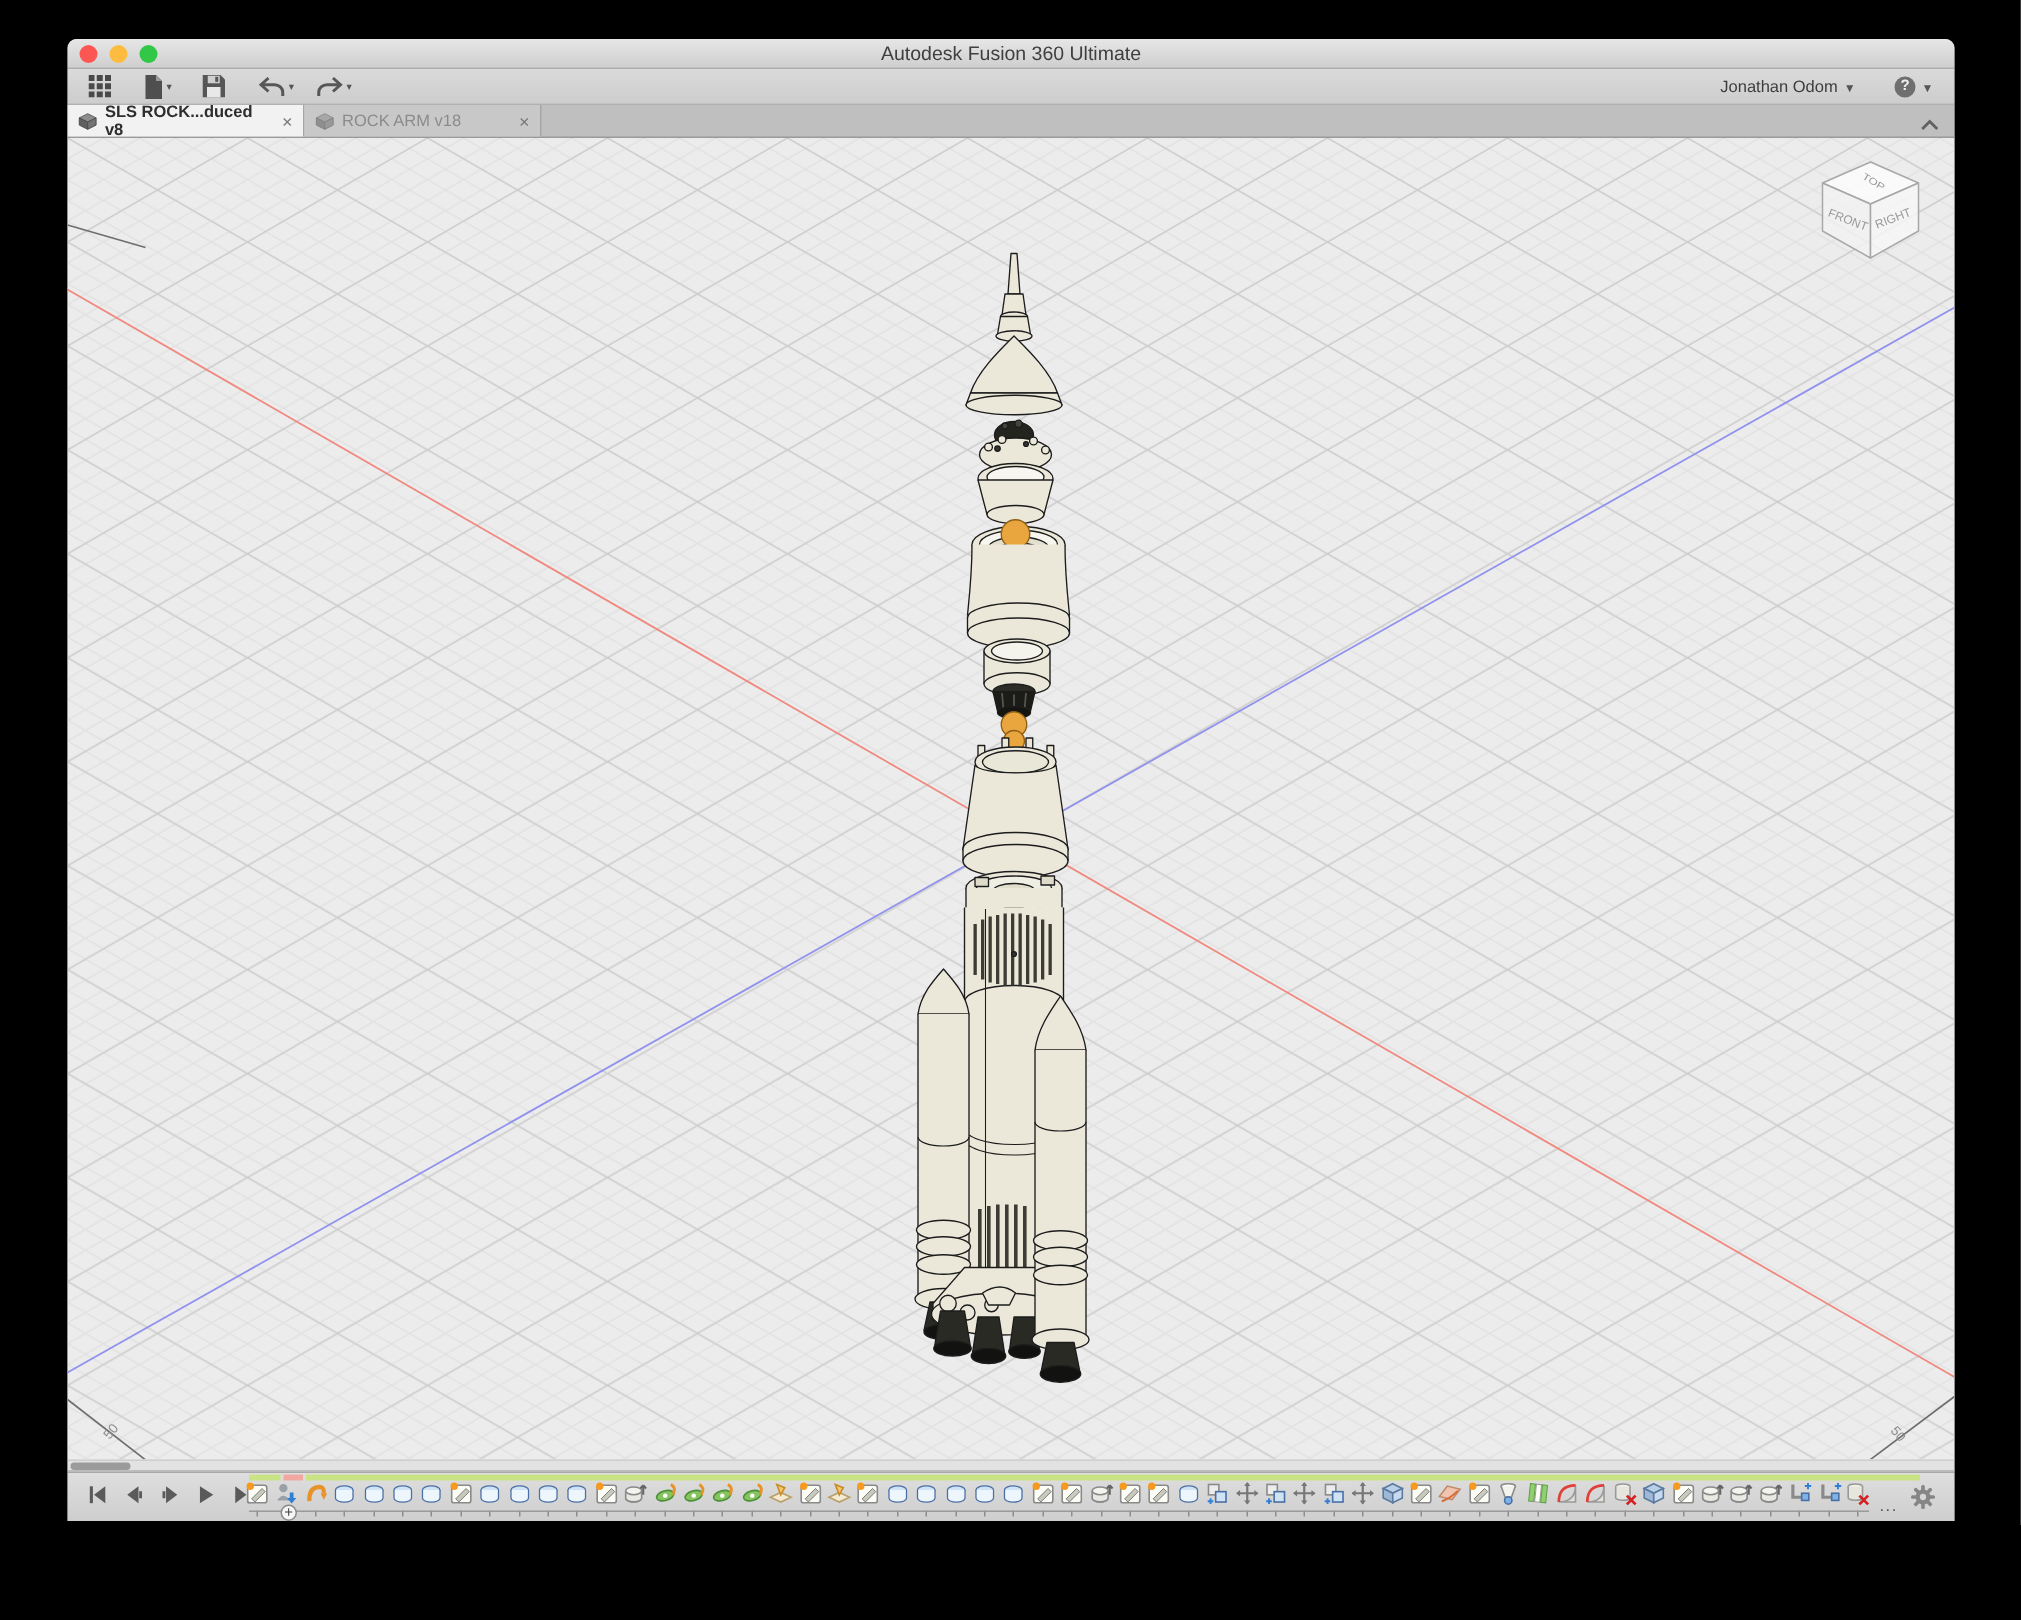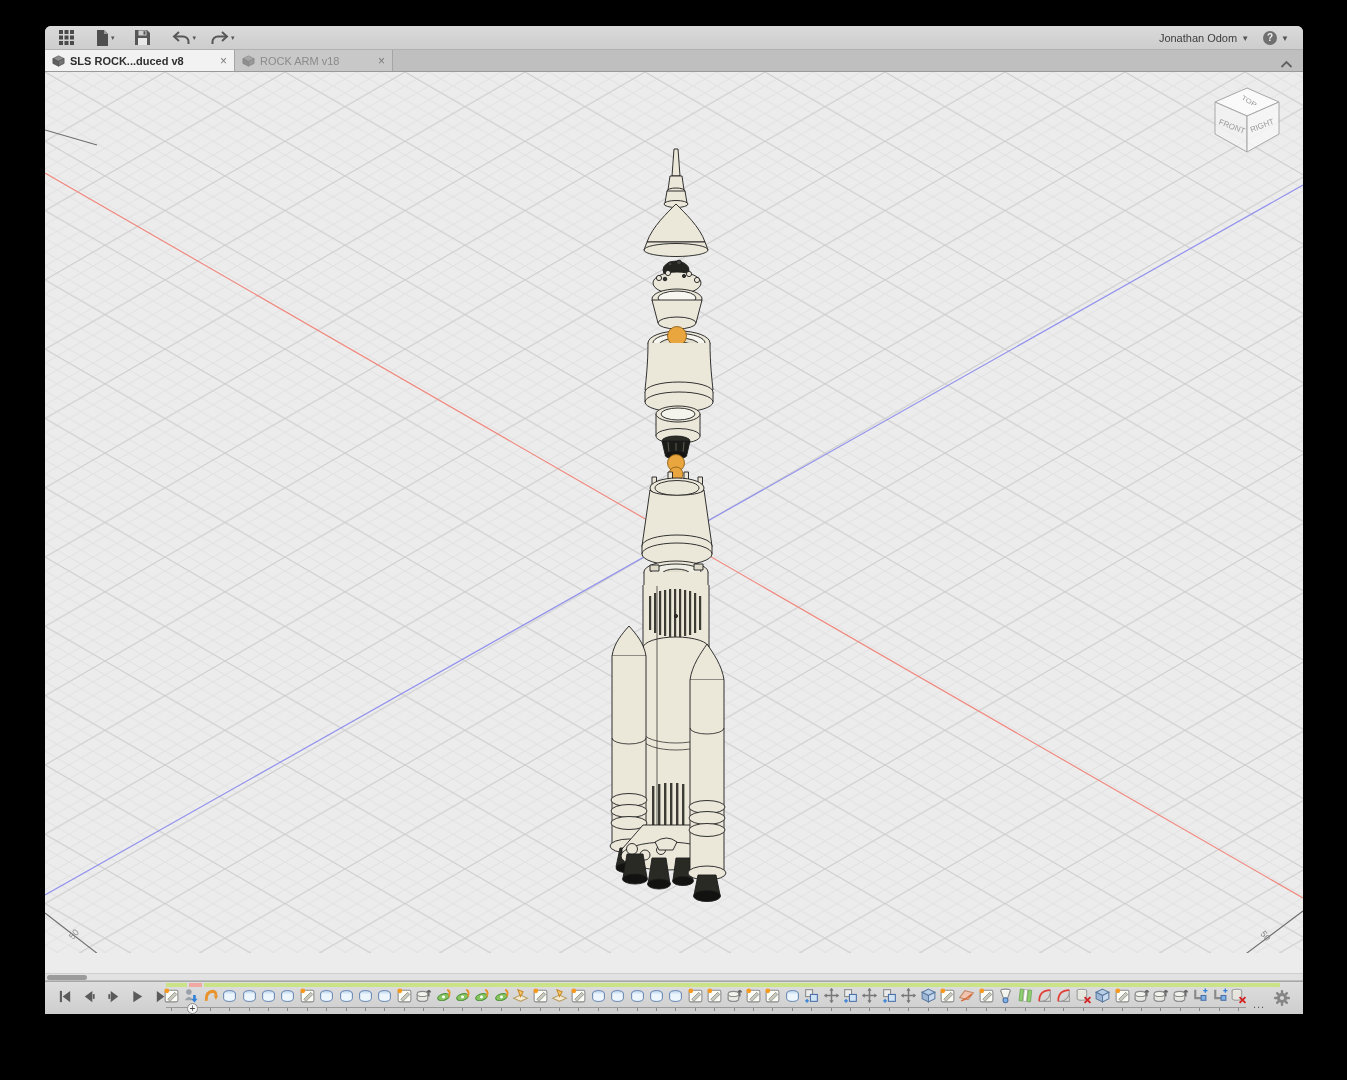--- a/index.html
+++ b/index.html
@@ -24,21 +24,21 @@
   .toolbar-right { position:absolute; right:14px; top:0; height:24px; display:flex; align-items:center; gap:14px; }
   .username { font-size:11px; color:#3d3d3d; }
   .helpwrap { display:flex; align-items:center; gap:2px; }
   .helpcircle { width:14px; height:14px; border-radius:50%; background:#6f6f6f; color:#f0f0f0;
                 font-size:10px; font-weight:bold; text-align:center; line-height:14px; }
   
   .tabbar { height:22px; flex:0 0 22px; background:#bfbfbf; border-bottom:1px solid #9a9a9a;
             display:flex; align-items:flex-end; position:relative; }
   .tab { height:21px; display:flex; align-items:center; gap:5px; padding:0 7px;
          border-right:1px solid #a5a5a5; font-size:11px; }
-  .tab.active { background:#f2f2f2; color:#2e2e2e; font-weight:bold; width:190px; }
+  .tab.active { background:#f2f2f2; color:#2e2e2e; font-weight:bold; width:158px; }
   .tab.inactive { background:#c8c8c8; color:#8b8b8b; width:158px; }
   .tab .close { margin-left:auto; font-size:12px; color:#7a7a7a; font-weight:normal; }
   .collapse { position:absolute; right:10px; top:5px; }
   
   .canvas { position:relative; flex:1 1 auto; background:#ececec; overflow:hidden; }
   .gridsvg, .rocket, .viewcube { position:absolute; }
   .gridsvg { left:0; top:0; }
   .rocket { left:540px; top:64px; }
   .viewcube { right:14px; top:10px; }
   
@@ -60,20 +60,28 @@
             background:#f6f6f6; border:1px solid #8a8a8a; color:#444; font-size:10px;
             line-height:9px; text-align:center; }
   .overflow { position:absolute; top:16px; font-size:11px; color:#555; letter-spacing:1px; }
   .gear { position:absolute; right:12px; top:7px; }
 </style>
 </head>
 <body>
 
 <div class="window">
 
+  <div class="titlebar">
+    <div class="lights">
+      <div class="light" style="background:#fc5753"></div>
+      <div class="light" style="background:#fdbc40"></div>
+      <div class="light" style="background:#33c748"></div>
+    </div>
+    <div class="title">Autodesk Fusion 360 Ultimate</div>
+  </div>
 
   <div class="toolbar">
     <div class="tbtn">
       <svg width="15" height="15" viewBox="0 0 15 15">
         <g fill="#4a4a4a">
           <rect x="0" y="0" width="4" height="4"></rect>
             <rect x="5.5" y="0" width="4" height="4"></rect>
             <rect x="11" y="0" width="4" height="4"></rect>
           <rect x="0" y="5.5" width="4" height="4"></rect>
             <rect x="5.5" y="5.5" width="4" height="4"></rect>
@@ -107,21 +115,21 @@
       <span class="caret">▾</span>
     </div>
     <div class="tbtn" style="margin-left:14px">
       <svg width="19" height="14" viewBox="0 0 19 14">
         <path d="M12 1 L17 5.5 L12 10" fill="none" stroke="#575757" stroke-width="2"></path>
         <path d="M16.5 5.5 H8 a5.5 5 0 0 0 -5.5 5 v2.5" fill="none" stroke="#575757" stroke-width="2"></path>
       </svg>
       <span class="caret">▾</span>
     </div>
     <div class="toolbar-right">
-      <div class="tbtn" style="margin:0">
+      <div class="tbtn" style="margin:12px">
         <span class="username">Jonathan Odom</span>
         <span class="caret" style="font-size:8px;margin-left:4px">▼</span>
       </div>
       <div class="helpwrap">
         <div class="helpcircle">?</div>
         <span class="caret" style="font-size:8px">▼</span>
       </div>
     </div>
   </div>
 

